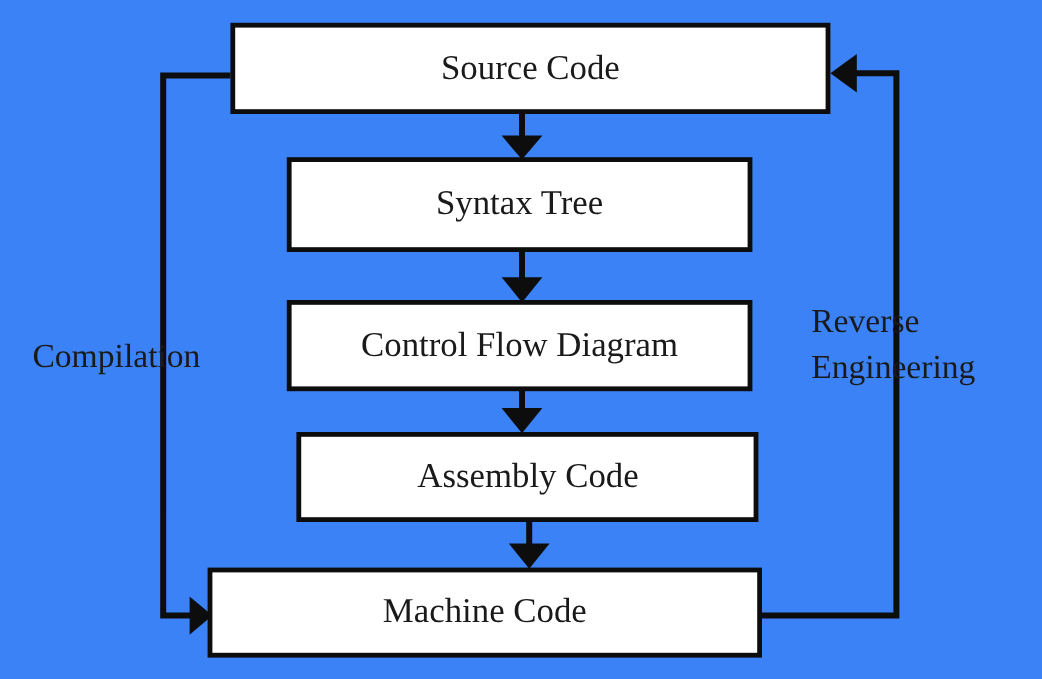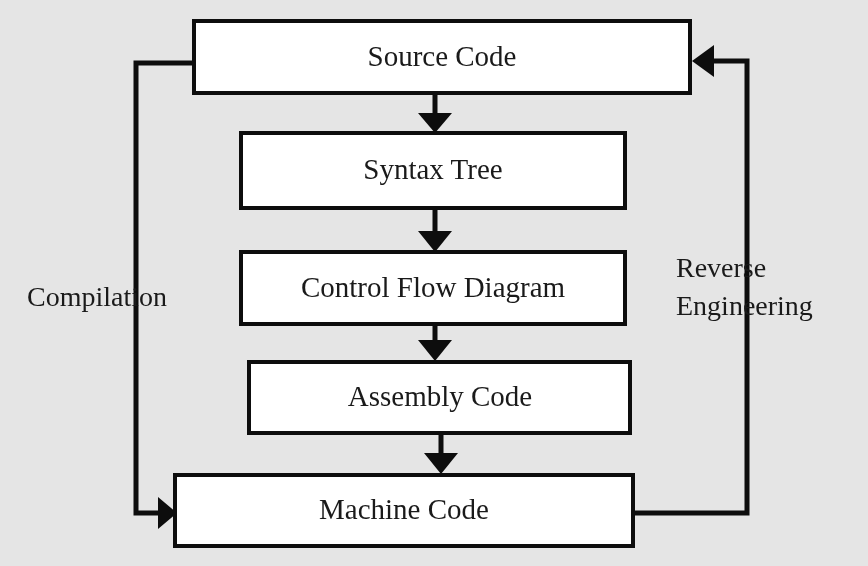--- a/index.html
+++ b/index.html
@@ -11,21 +11,21 @@
   body {
     width: 868px;
     height: 566px;
     font-family: "Liberation Serif", "DejaVu Serif", serif;
     overflow: hidden;
   }
   #diagram-root {
     position: relative;
     width: 868px;
     height: 566px;
-    background: #e5e5e5;
+    background: #3b82f6;
   }
   svg#flow-svg {
     position: absolute;
     top: 0;
     left: 0;
     width: 868px;
     height: 566px;
     display: block;
   }
   .node-box {

